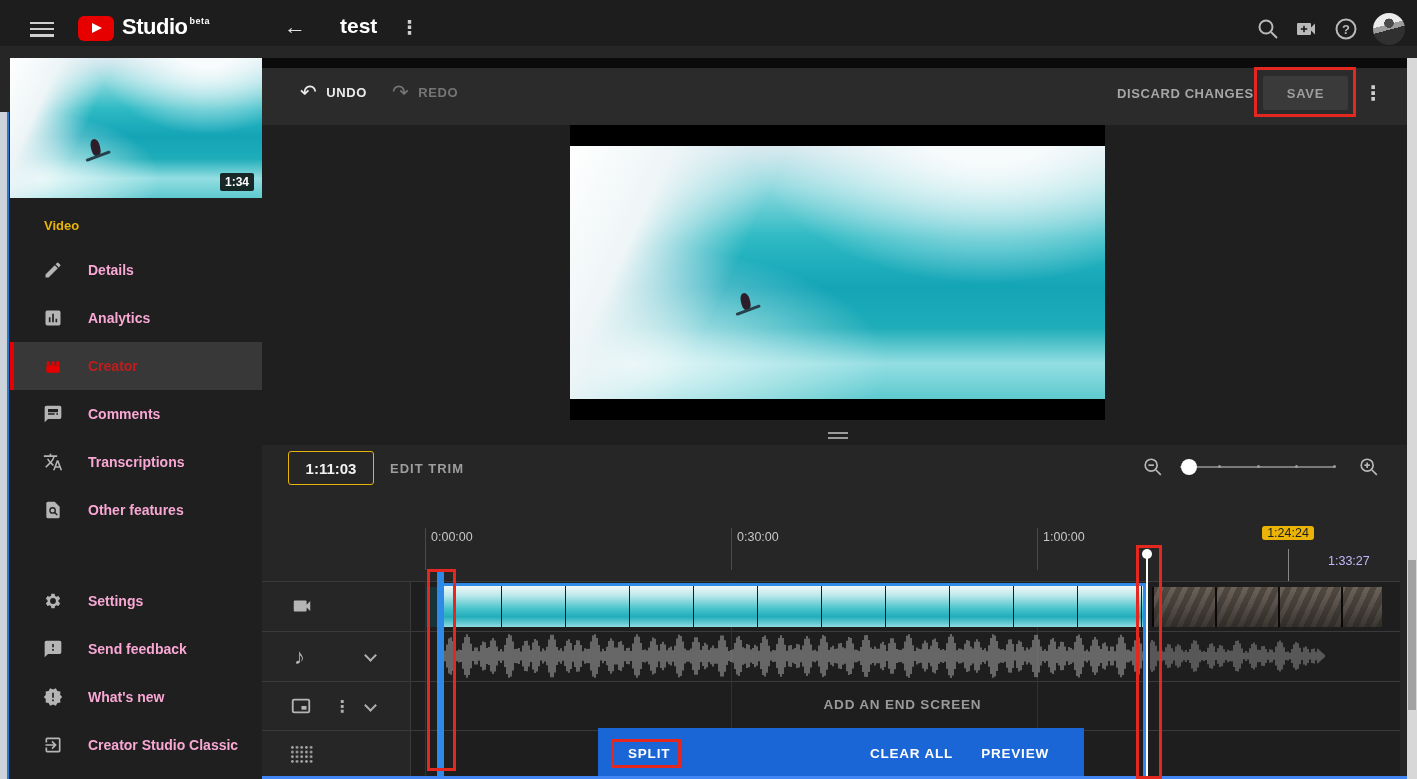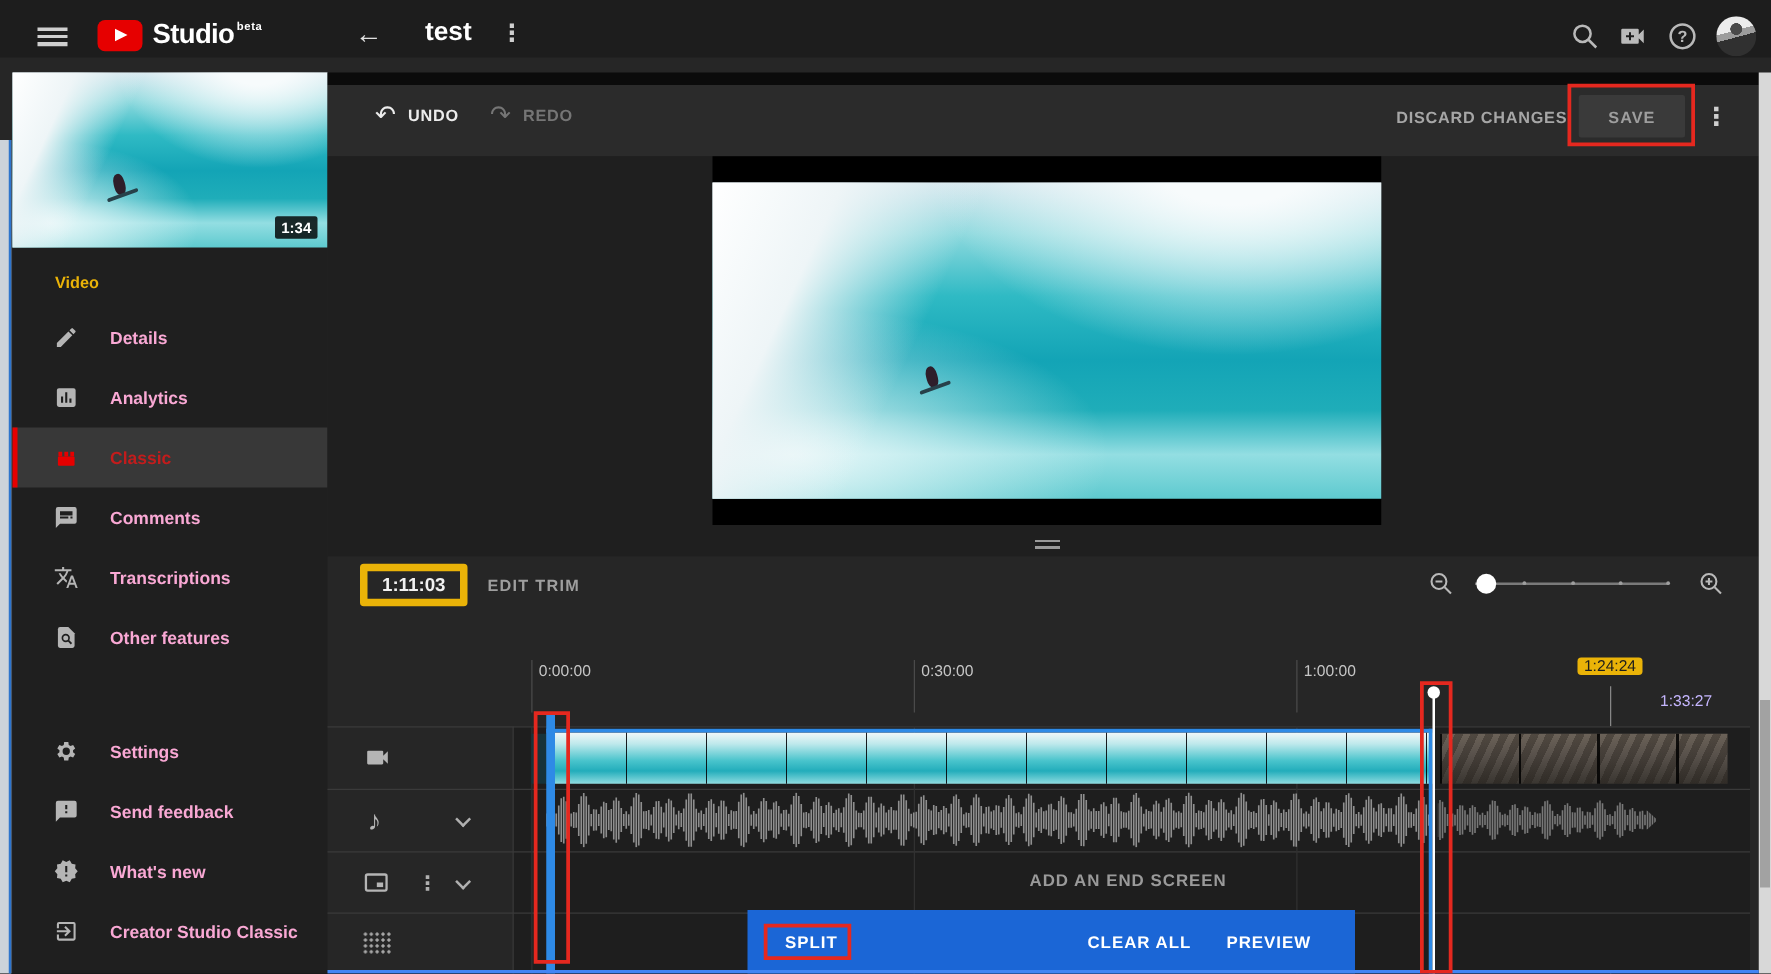--- a/index.html
+++ b/index.html
@@ -66,21 +66,21 @@
   .tb-kebab { left:1363px; top:81px; color:#cfcfcf; font-size:20px; font-weight:bold; }
 
   
   .preview-area { left:262px; top:125px; width:1145px; height:320px; background:#1f1f1f; }
   .player { left:570px; top:125px; width:535px; height:295px; background:#000; }
   .player .frame { position:absolute; left:0; top:21px; right:0; bottom:21px; }
   .drag-handle { left:828px; top:432px; width:20px; height:9px;
     background:linear-gradient(#9a9a9a 0 2px,transparent 2px 5px,#9a9a9a 5px 7px,transparent 7px); }
 
   
-  .timecode { left:288px; top:451px; width:86px; height:34px; border:6px solid #eab308; border-radius:3px; color:#f1f1f1; font-size:15px; font-weight:bold; display:flex; align-items:center; justify-content:center; background:#262626; }
+  .timecode { left:288px; top:451px; width:86px; height:34px; border:1px solid #eab308; border-radius:3px; color:#f1f1f1; font-size:15px; font-weight:bold; display:flex; align-items:center; justify-content:center; background:#262626; }
   .edit-trim { left:390px; top:461px; color:#9e9e9e; font-size:13px; font-weight:bold; letter-spacing:1px; }
   .zoomctl { color:#b9b9b9; }
   .zoomctl svg { width:22px; height:22px; }
   .zoom-out { left:1142px; top:456px; }
   .zoom-in  { left:1358px; top:456px; }
   .slider-track { left:1180px; top:466px; width:155px; height:2px; background:#7a7a7a; }
   .slider-dot { position:absolute; top:-1px; width:3px; height:3px; border-radius:50%; background:#9e9e9e; }
   .slider-thumb { left:1181px; top:459px; width:16px; height:16px; border-radius:50%; background:#fff; }
 
   
@@ -194,21 +194,21 @@
           </svg></span>
       <span class="lbl">Analytics</span>
     </div>
     <div class="nav-item active">
       <span class="ic"><svg viewBox="0 0 24 24" fill="currentColor">
             <rect x="4" y="11" width="16" height="9" rx="1"></rect>
             <rect x="4.5" y="6.5" width="3.6" height="4.5"></rect>
             <rect x="10.2" y="6.5" width="3.6" height="4.5"></rect>
             <rect x="15.9" y="6.5" width="3.6" height="4.5"></rect>
           </svg></span>
-      <span class="lbl">Classic</span>
+      <span class="lbl">Creator</span>
     </div>
     <div class="nav-item">
       <span class="ic"><svg viewBox="0 0 24 24" fill="currentColor">
             <path d="M20 2H4a2 2 0 0 0-2 2v18l4-4h14a2 2 0 0 0 2-2V4a2 2 0 0 0-2-2zM6 6h12v2H6V6zm8 7H6v-2h8v2zm4 0h-2v-2h2v2zm0-3H6V8h12v2z" fill-rule="evenodd"></path>
           </svg></span>
       <span class="lbl">Comments</span>
     </div>
     <div class="nav-item">
       <span class="ic"><svg viewBox="0 0 24 24" fill="currentColor">
             <path d="M12.87 15.07l-2.54-2.51.03-.03A17.5 17.5 0 0 0 14.07 6H17V4h-7V2H8v2H1v2h11.17C11.5 7.92 10.44 9.75 9 11.35 8.07 10.32 7.3 9.19 6.69 8h-2c.73 1.63 1.73 3.17 2.98 4.56l-5.09 5.02L4 19l5-5 3.11 3.11.76-2.04zM18.5 10h-2L12 22h2l1.12-3h4.75L21 22h2l-4.5-12zm-2.62 7l1.62-4.33L19.12 17h-3.24z"></path>

